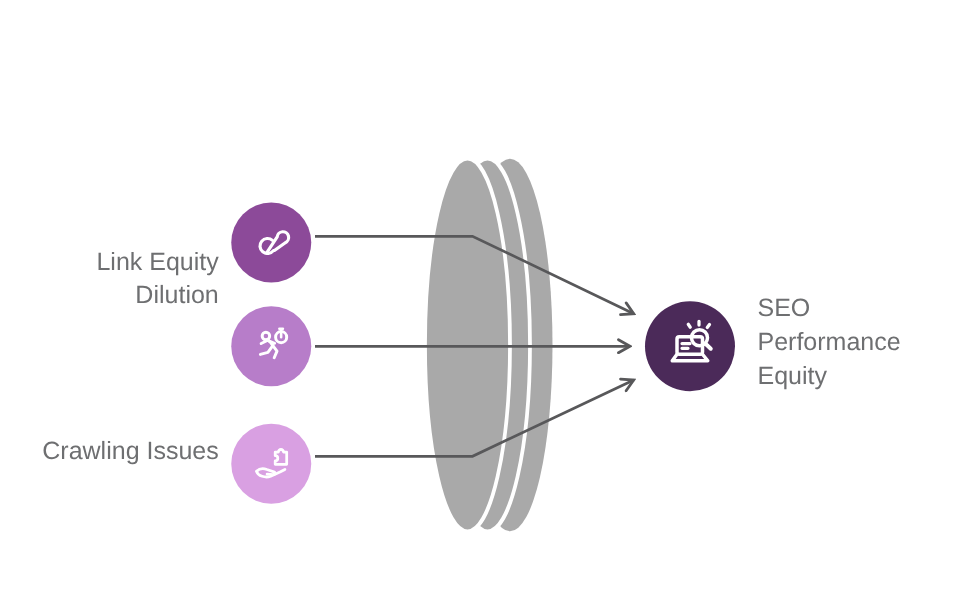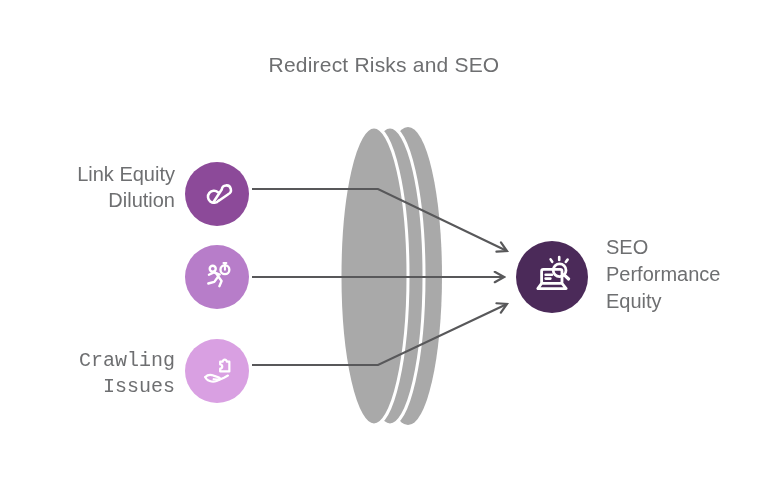--- a/index.html
+++ b/index.html
@@ -26,21 +26,21 @@
   }
   .label {
     position: absolute;
     font-size: 20px;
     line-height: 26px;
     white-space: pre-line;
   }
   .label.right-align { text-align: right; }
   .risk-label-1 { top: 161px; right: 593px; }
   .risk-label-2 { top: 248px; right: 593px; }
-  .risk-label-3 { top: 348px; right: 593px; font-family: Liberation Mono, monospace; }
+  .risk-label-3 { top: 348px; right: 593px; }
   .outcome-label { top: 234px; left: 606px; line-height: 27px; }
   .bubble {
     position: absolute;
     border-radius: 50%;
     display: flex;
     align-items: center;
     justify-content: center;
   }
   .bubble-1 { left: 185px; top: 162px; width: 64px; height: 64px; }
   .bubble-2 { left: 185px; top: 245px; width: 64px; height: 64px; }
@@ -52,41 +52,40 @@
     stroke: #ffffff;
     stroke-linecap: round;
     stroke-linejoin: round;
   }
 </style>
 </head>
 <body>
 
 <div class="canvas">
 
-  <div class="title" style="color: rgb(110, 111, 113);">Redirect Risks and SEO</div>
 
   <svg class="bg-layer" width="768" height="479" viewBox="0 0 768 479">
     <defs>
       <marker id="ah" viewBox="0 0 10 10" refX="8.6" refY="5" markerWidth="13" markerHeight="13" markerUnits="userSpaceOnUse" orient="auto">
         <path d="M1.5 1 L8.6 5 L1.5 9" fill="none" stroke-width="1.7" stroke-linecap="round" stroke="#58585a"></path>
       </marker>
     </defs>
 
     <g>
       <ellipse cx="408" cy="276" rx="34" ry="149" fill="#a9a9a9"></ellipse>
       <ellipse cx="390" cy="276" rx="34" ry="149" stroke="#ffffff" stroke-width="3" fill="#a9a9a9"></ellipse>
       <ellipse cx="374" cy="276" rx="34" ry="149" stroke="#ffffff" stroke-width="3" fill="#a9a9a9"></ellipse>
     </g>
 
     <path d="M252 189 H378 L507 251" fill="none" stroke-width="2.2" marker-end="url(#ah)" stroke="#58585a"></path>
     <path d="M252 277 H504" fill="none" stroke-width="2.2" marker-end="url(#ah)" stroke="#58585a"></path>
     <path d="M252 365 H378 L507 304" fill="none" stroke-width="2.2" marker-end="url(#ah)" stroke="#58585a"></path>
   </svg>
 
-  <div class="label right-align risk-label-1" style="color: rgb(110, 111, 113);">Link Equity
+  <div class="label right-align risk-label-1" style="color: rgb(110, 111, 113); margin-top: 36px;">Link Equity
 Dilution</div>
   <div class="bubble bubble-1" style="background: rgb(140, 74, 153);">
     <svg class="icon" width="38" height="38" viewBox="0 0 24 24">
       <path d="M12.6 10.9 A3.8 3.8 0 1 0 13.1 16.1" stroke-width="1.6"></path>
       <path d="M9.6 17.4 L15.0 9.2 A2.9 2.9 0 1 1 19.1 12.1 L13.6 16.0" stroke-width="1.6"></path>
     </svg>
   </div>
 
   <div class="bubble bubble-2" style="background: rgb(183, 125, 201);">
     <svg class="icon" width="38" height="38" viewBox="0 0 24 24">

